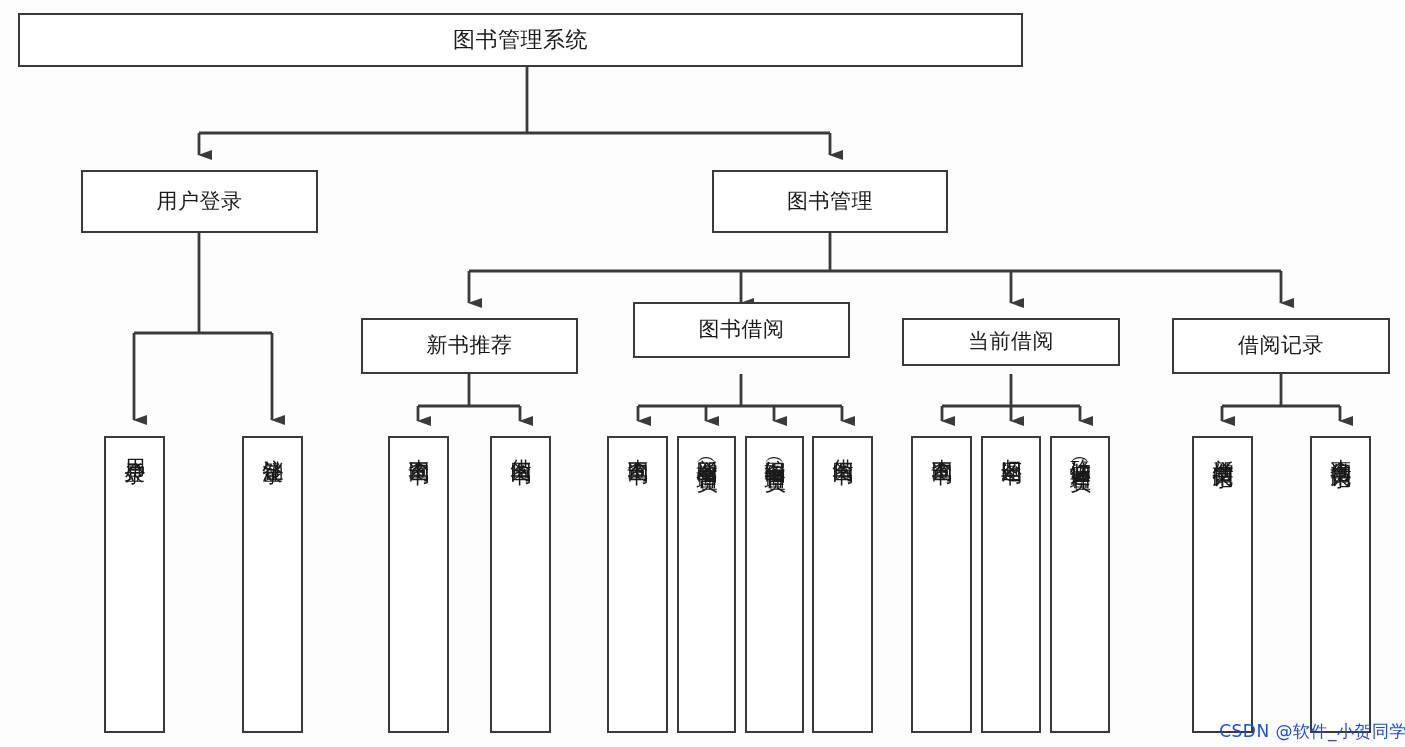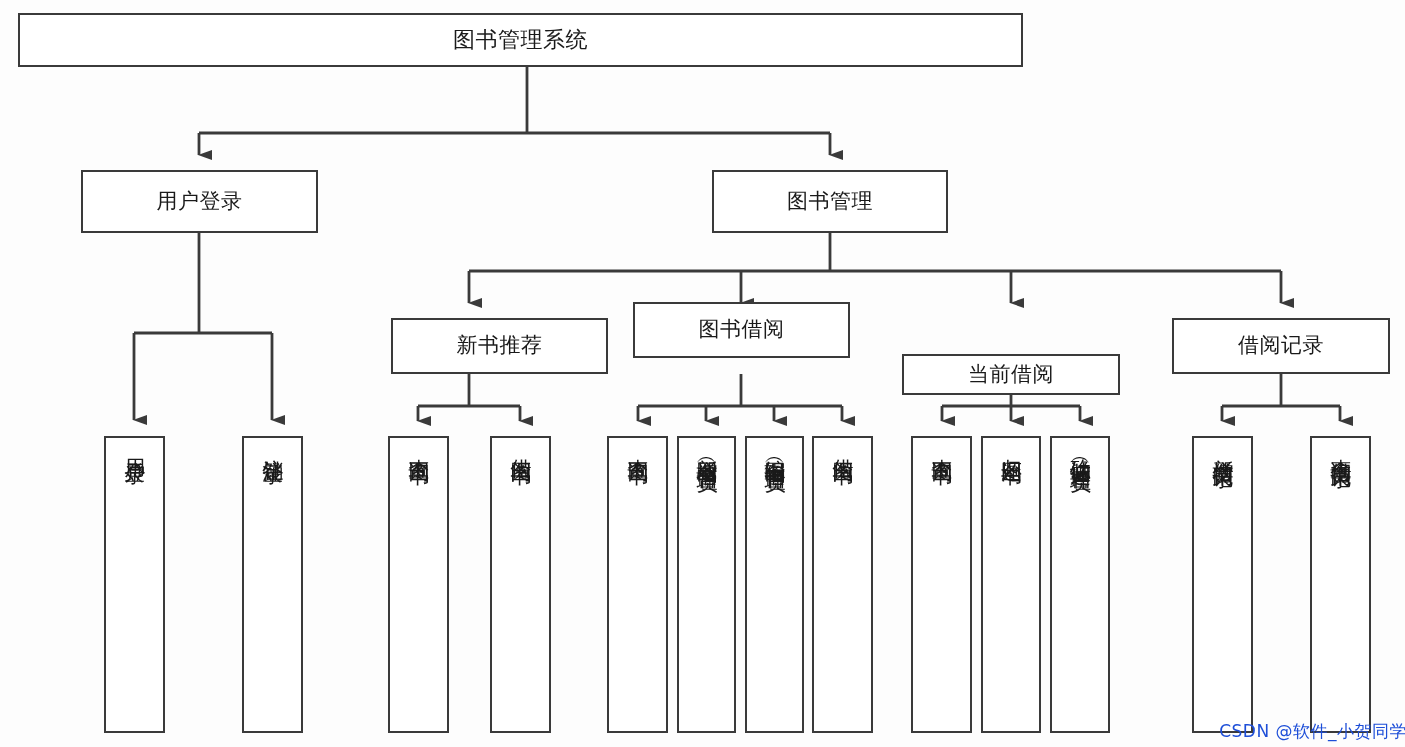--- a/index.html
+++ b/index.html
@@ -128,27 +128,27 @@
     <span class="node-label">图书管理系统</span>
   </div>
 
   <div class="node h-node" style="left:81px; top:170px; width:237px; height:63px;">
     <span class="node-label">用户登录</span>
   </div>
   <div class="node h-node" style="left:712px; top:170px; width:236px; height:63px;align-items:center;">
     <span class="node-label">图书管理</span>
   </div>
 
-  <div class="node h-node" style="left:361px; top:318px; width:217px; height:56px;margin-left:30px;">
+  <div class="node h-node" style="left:361px; top:318px; width:217px; height:56px;">
     <span class="node-label">新书推荐</span>
   </div>
   <div class="node h-node" style="left:633px; top:302px; width:217px; height:56px;">
     <span class="node-label">图书借阅</span>
   </div>
-  <div class="node h-node" style="left:902px; top:318px; width:218px; height:41px;margin-top:36px;">
+  <div class="node h-node" style="left:902px; top:318px; width:218px; height:48px;">
     <span class="node-label">当前借阅</span>
   </div>
   <div class="node h-node" style="left:1172px; top:318px; width:218px; height:56px;">
     <span class="node-label">借阅记录</span>
   </div>
 
   <div class="node v-node" style="left:104px; top:436px; width:61px; height:297px;">
     <span class="node-label">用户登录</span>
   </div>
   <div class="node v-node" style="left:242px; top:436px; width:61px; height:297px;">

